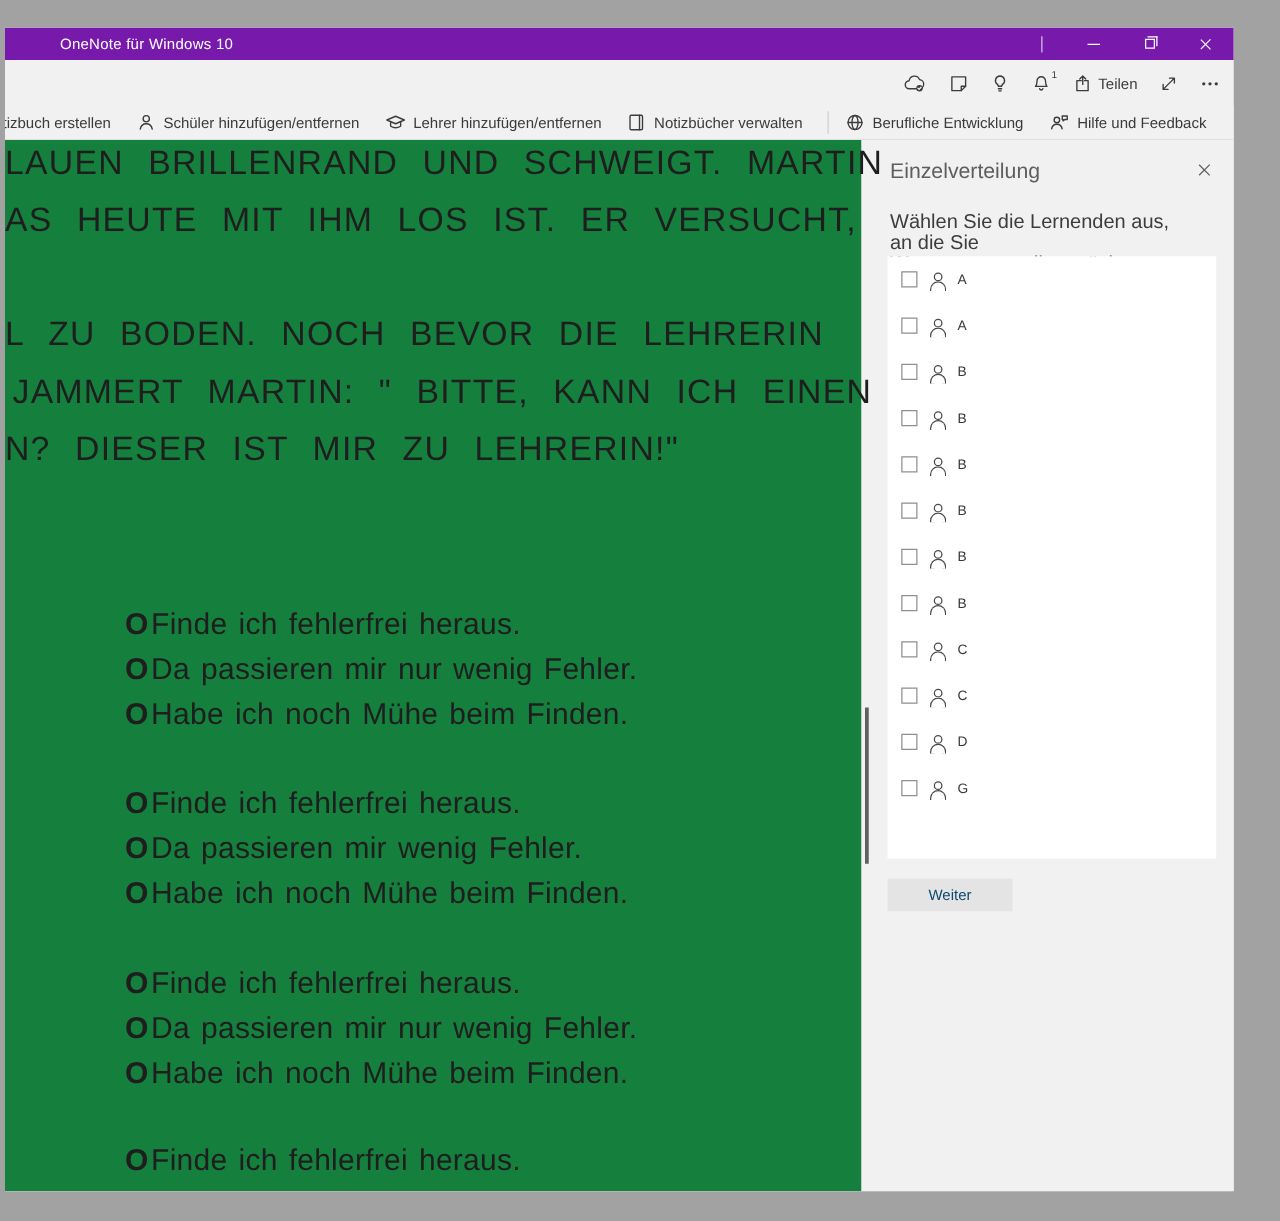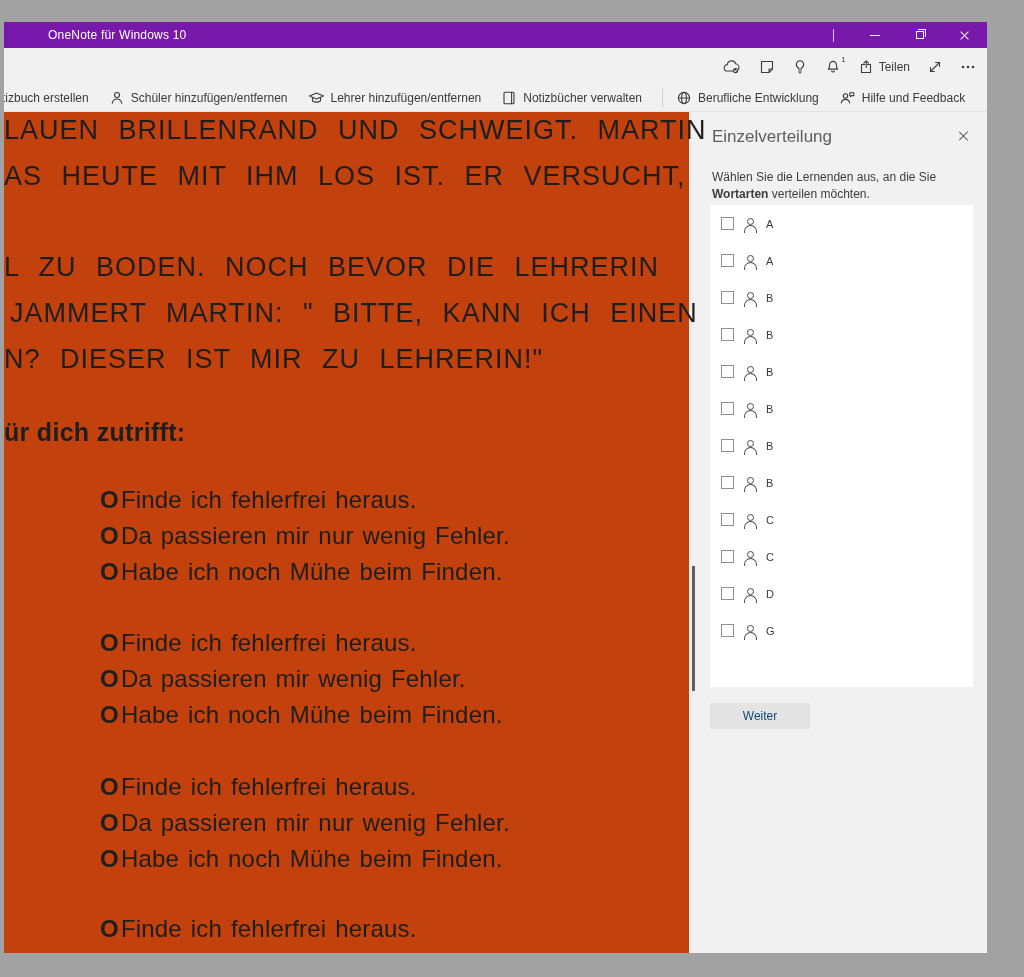--- a/index.html
+++ b/index.html
@@ -28,35 +28,35 @@
   .badge { position:absolute; top:-4px; right:-5px; font-size:8px; color:#3c3c3c; }
 
   
   .toolbar { height:27px; display:flex; align-items:center; font-size:12px; color:#3a3a3a; border-bottom:1px solid #e2e2e2; white-space:nowrap; background:#f1f1f1; }
   .t-item { display:flex; align-items:center; gap:6px; margin-right:20px; }
   .t-item.first { margin-left:-2px; }
   .t-sep { width:1px; height:18px; background:#cfcfcf; margin-right:13px; }
 
   
   .content { position:relative; height:841px; background:#f1f1f1; }
-  .doc { position:absolute; left:0; top:0; width:685px; height:841px; background:#c2410c; color:#1e1e1e; }
+  .doc { position:absolute; left:0; top:0; width:685px; height:841px; background:#15803d; color:#1e1e1e; }
   .up { position:absolute; font-size:27px; letter-spacing:1px; word-spacing:11px; white-space:nowrap; }
   .dheading { position:absolute; top:306px; left:0; font-size:25px; font-weight:700; letter-spacing:.3px; white-space:nowrap; }
   .opt-group { position:absolute; left:96px; white-space:nowrap; }
   .opt-line { height:36px; font-size:24px; letter-spacing:.2px; word-spacing:2px; }
   .omark { font-weight:700; margin-right:2px; }
   .vthumb { position:absolute; left:688px; top:454px; width:3px; height:125px; background:#606060; }
 
   
   .panel { position:absolute; left:704px; top:0; width:279px; height:841px; }
   .p-title { position:absolute; left:4px; top:15px; font-size:17px; color:#5e5e5e; }
   .p-close { position:absolute; left:249px; top:18px; width:12px; height:12px; }
   .p-close::before,.p-close::after { content:""; position:absolute; left:5.5px; top:0; width:1.2px; height:12px; background:#5e5e5e; }
   .p-close::before { transform:rotate(45deg); } .p-close::after { transform:rotate(-45deg); }
-  .p-desc { position:absolute; left:4px; top:57px; width:244px; font-size:12px; line-height:17px; color:#3d3d3d; }
+  .p-desc { position:absolute; left:4px; top:57px; width:244px; font-size:16px; line-height:17px; color:#3d3d3d; }
   .listbox { position:absolute; left:2px; top:93px; width:263px; height:482px; background:#fff; display:flex; flex-direction:column; }
   .srow { height:37px; display:flex; align-items:center; padding-left:11px; gap:9px; }
   .cb { width:13px; height:13px; border:1px solid #8f8f8f; background:#fff; flex:0 0 auto; }
   .pico { position:relative; width:14px; height:14px; flex:0 0 auto; }
   .pico::before { content:""; position:absolute; left:4px; top:1px; width:5px; height:5px; border:1.2px solid #4a4a4a; border-radius:50%; }
   .pico::after { content:""; position:absolute; left:1px; top:8.5px; width:11px; height:7px; border:1.2px solid #4a4a4a; border-bottom:none; border-radius:7px 7px 0 0; }
   .sname { font-size:11px; color:#383838; }
   .next-btn { position:absolute; left:2px; top:591px; width:100px; height:26px; background:#e4e4e4; border:none; color:#0c4a6e; font-size:12px; font-family:"Liberation Sans",sans-serif; display:flex; align-items:center; justify-content:center; }
 </style>
 </head>
@@ -174,21 +174,20 @@
 
   <div class="content">
 
     <div class="doc">
       <div class="up" style="top:3px;left:0">LAUEN BRILLENRAND UND SCHWEIGT. MARTIN</div>
       <div class="up" style="top:49px;left:0">AS HEUTE MIT IHM LOS IST. ER VERSUCHT,</div>
       <div class="up" style="top:140px;left:0">L ZU BODEN. NOCH BEVOR DIE LEHRERIN</div>
       <div class="up" style="top:186px;left:6px">JAMMERT MARTIN: " BITTE, KANN ICH EINEN</div>
       <div class="up" style="top:232px;left:0">N? DIESER IST MIR ZU LEHRERIN!"</div>
 
-      <div class="dheading">ür dich zutrifft:</div>
 
       <div class="opt-group" style="top:374px">
         <div class="opt-line"><span class="omark">O</span><span>Finde ich fehlerfrei heraus.</span></div>
         <div class="opt-line"><span class="omark">O</span><span>Da passieren mir nur wenig Fehler.</span></div>
         <div class="opt-line"><span class="omark">O</span><span>Habe ich noch Mühe beim Finden.</span></div>
       </div>
 
       <div class="opt-group" style="top:517px">
         <div class="opt-line"><span class="omark">O</span><span>Finde ich fehlerfrei heraus.</span></div>
         <div class="opt-line"><span class="omark">O</span><span>Da passieren mir wenig Fehler.</span></div>

